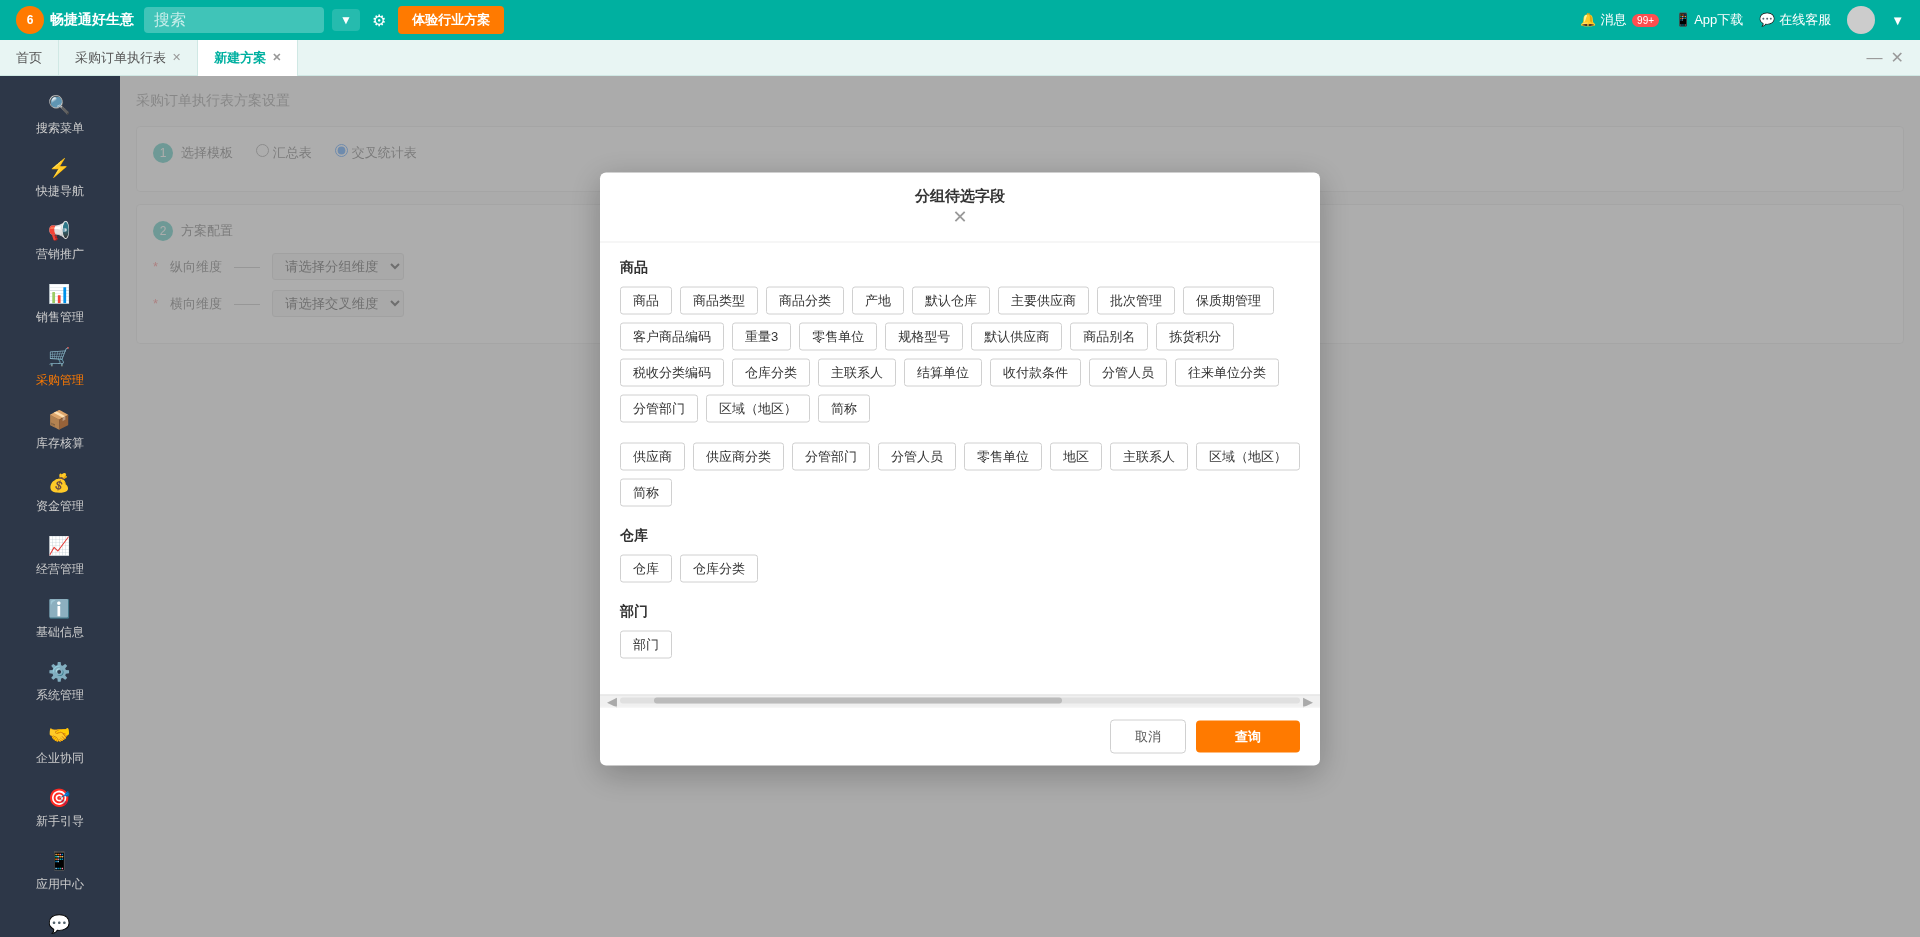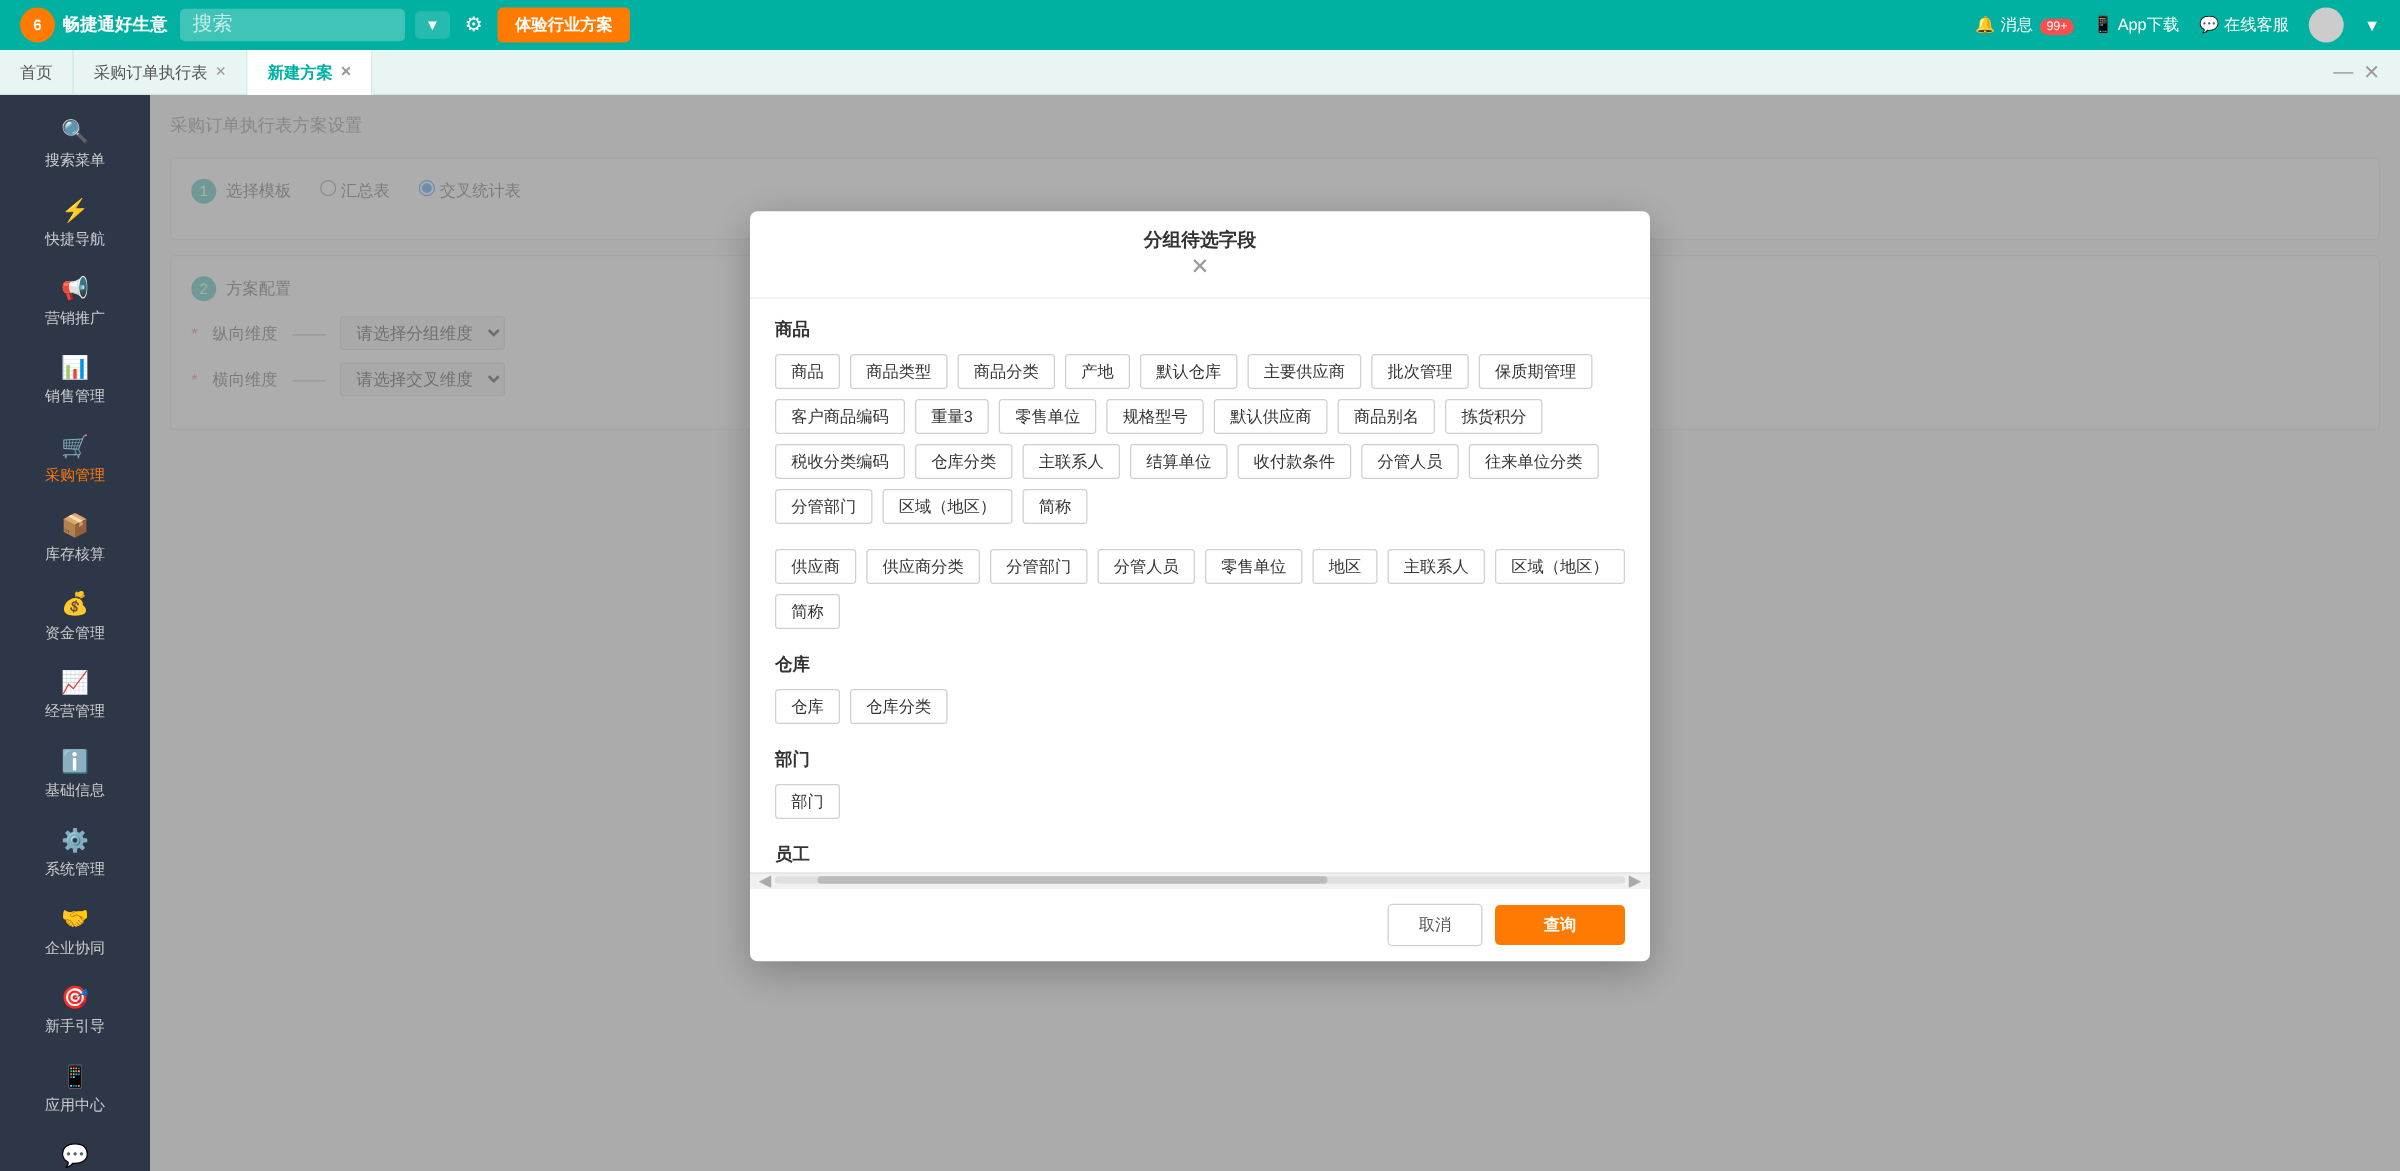--- a/index.html
+++ b/index.html
@@ -525,24 +525,20 @@
       </div>
     </div>
 
     <div class="field-group">
       <div class="field-group-title">部门</div>
       <div class="field-tags">
         <button class="field-tag">部门</button>
       </div>
     </div>
 
-    <div class="field-group">
-      <div class="field-group-title">员工</div>
-
-    </div>
 
   </div>
 
   <div class="modal-scrollbar-x">
     <div style="width:16px; text-align:center; color:#aaa; cursor:pointer;">◀</div>
     <div class="scrollbar-track" style="flex:1; position:relative;">
       <div class="scrollbar-thumb"></div>
     </div>
     <div style="width:16px; text-align:center; color:#aaa; cursor:pointer;">▶</div>
   </div>

